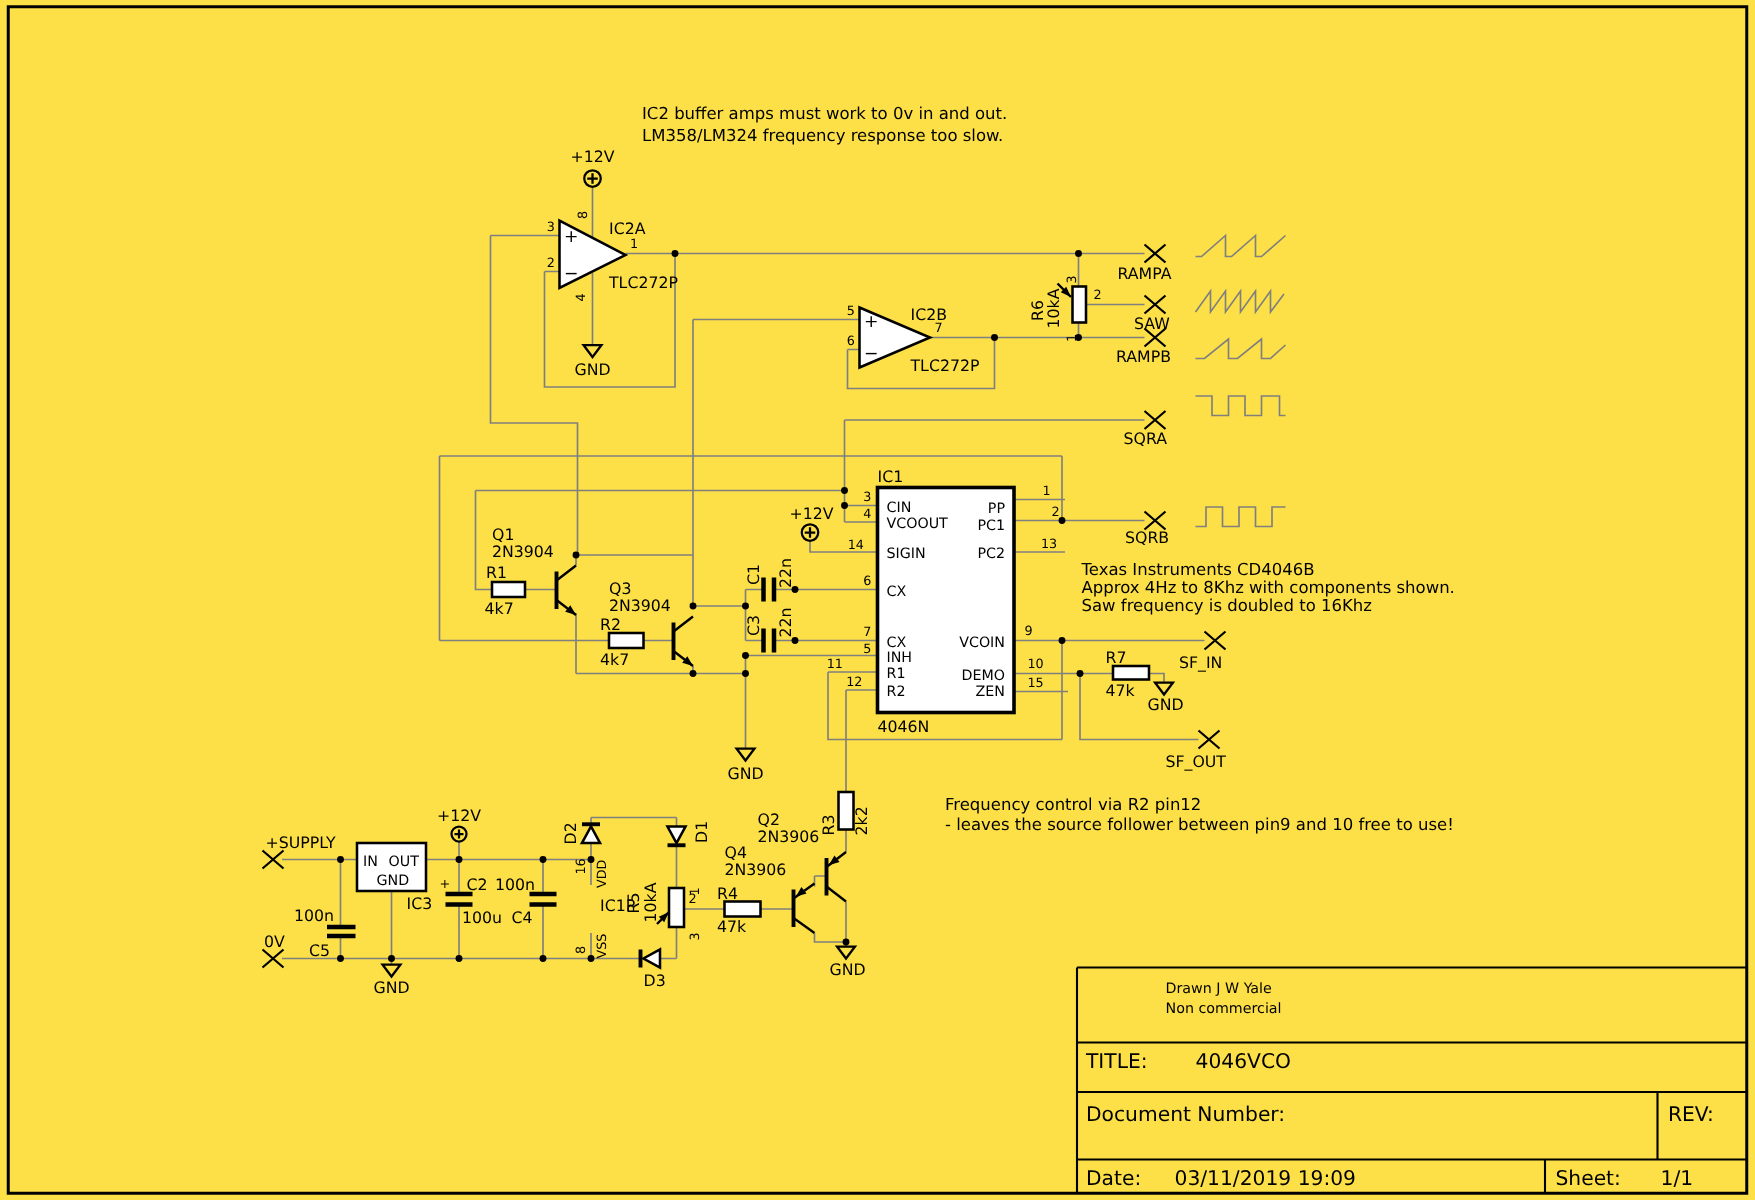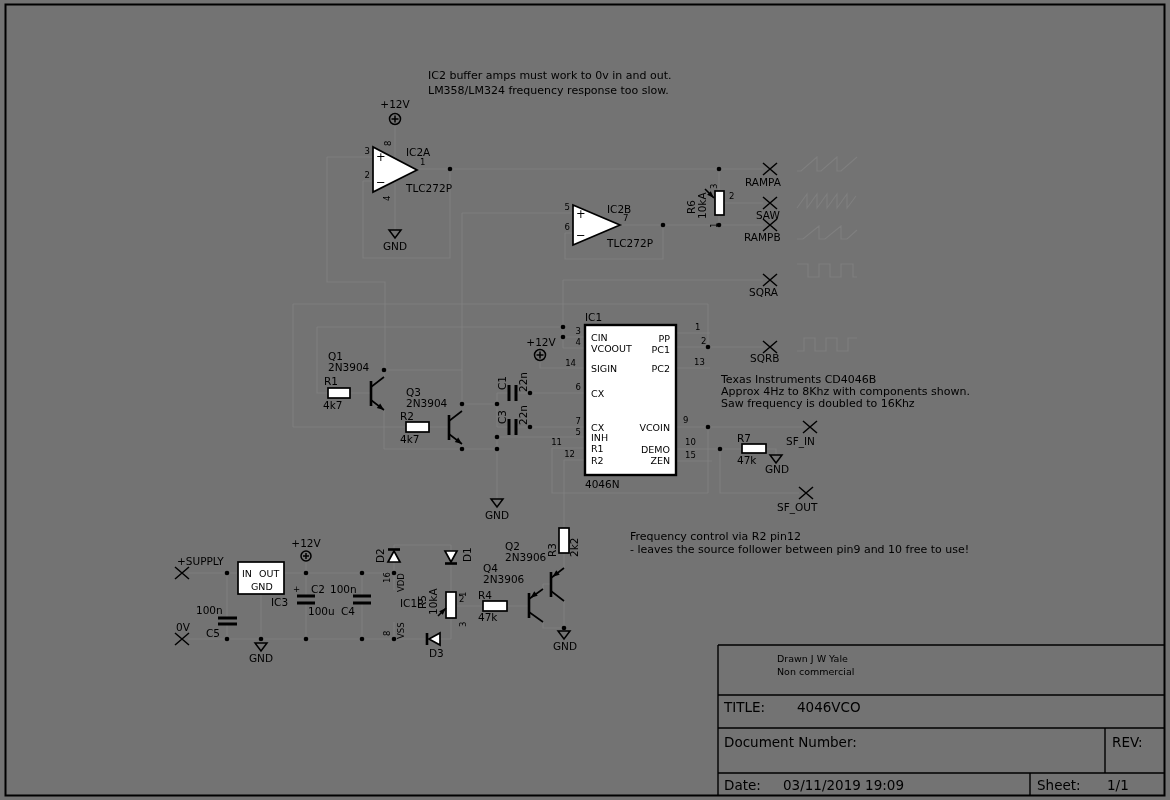--- a/index.html
+++ b/index.html
@@ -1,16 +1,16 @@
 <!DOCTYPE html>
 <html><head>
 <meta charset="utf-8">
 <style>
   html,body{margin:0;padding:0;background:#fff;}
-  #sheet{position:relative;width:1170px;height:800px;background:#737373;overflow:hidden;}
+  #sheet{position:relative;width:1170px;height:800px;background:#fde047;overflow:hidden;}
   svg text{font-family:"DejaVu Sans","Liberation Sans",sans-serif;fill:#000;}
   .lbl{font-size:10.5px;}
   .pin{font-size:8.5px;}
   .icpin{font-size:9.5px;}
   .note{font-size:11px;}
   .sgn{font-size:11.5px;}
   .tb1{font-size:9.5px;}
   .tb2{font-size:13.5px;}
   .wire{stroke:#7f7f7f;stroke-width:1.1;fill:none;}
   .wf{stroke:#7f7f7f;stroke-width:1.1;fill:none;}

